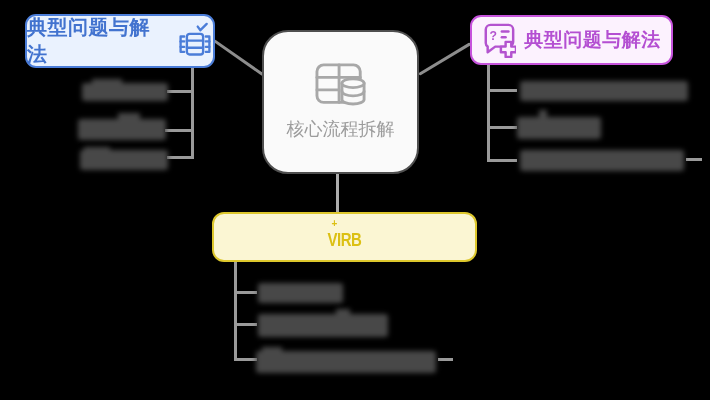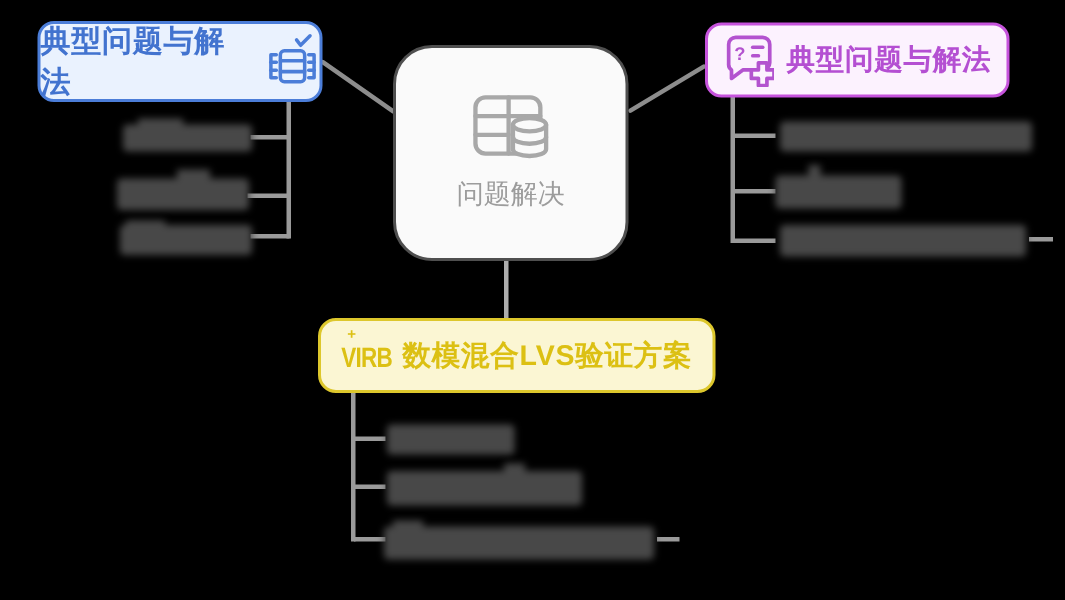--- a/index.html
+++ b/index.html
@@ -71,21 +71,21 @@
         <line x1="26" y1="3" x2="26" y2="42"></line>
         <line x1="3" y1="29" x2="26" y2="29"></line>
         <g>
           <path d="M29,22 v17 c0,2.6 5,4.7 11.5,4.7 s11.5,-2.1 11.5,-4.7 v-17" fill="#fafafa"></path>
           <ellipse cx="40.5" cy="22" rx="11.5" ry="4.6" fill="#fafafa"></ellipse>
           <path d="M29,30.5 c0,2.6 5,4.7 11.5,4.7 s11.5,-2.1 11.5,-4.7"></path>
         </g>
       </svg>
     </span>
     <span class="center-text">
-      <span>问题解决</span><br>
+      <span>核心流程拆解</span><br>
     </span>
   </div>
 
   <div class="node node-process">
     <span>典型问题与解法</span>
     <span>
       <svg width="36" height="38" viewBox="0 0 40 42" fill="none" stroke="#4b7dd8" stroke-width="2.6" stroke-linecap="round" stroke-linejoin="round">
         <polyline points="23,5 26,9 33,2"></polyline>
         <rect x="11" y="13" width="18" height="23" rx="3"></rect>
         <line x1="11" y1="20.5" x2="29" y2="20.5"></line>
@@ -111,21 +111,20 @@
       </svg>
     </span>
     <span>典型问题与解法</span>
   </div>
 
   <div class="node node-solution">
     <span class="virb">
       <span class="virb-plus">+</span>
       <span>VIRB</span>
     </span>
-    <span>数模混合LVS验证方案</span>
   </div>
 
   <div class="redacted" style="left:82px;top:83px;width:86px;height:18px;">
       <i style="left:10px;top:-4px;width:30px;height:6px;"></i>
     </div>
   <div class="redacted" style="left:78px;top:119px;width:88px;height:21px;">
       <i style="left:40px;top:-6px;width:22px;height:8px;"></i>
     </div>
   <div class="redacted" style="left:80px;top:150px;width:88px;height:20px;">
       <i style="left:4px;top:-3px;width:26px;height:5px;"></i>

